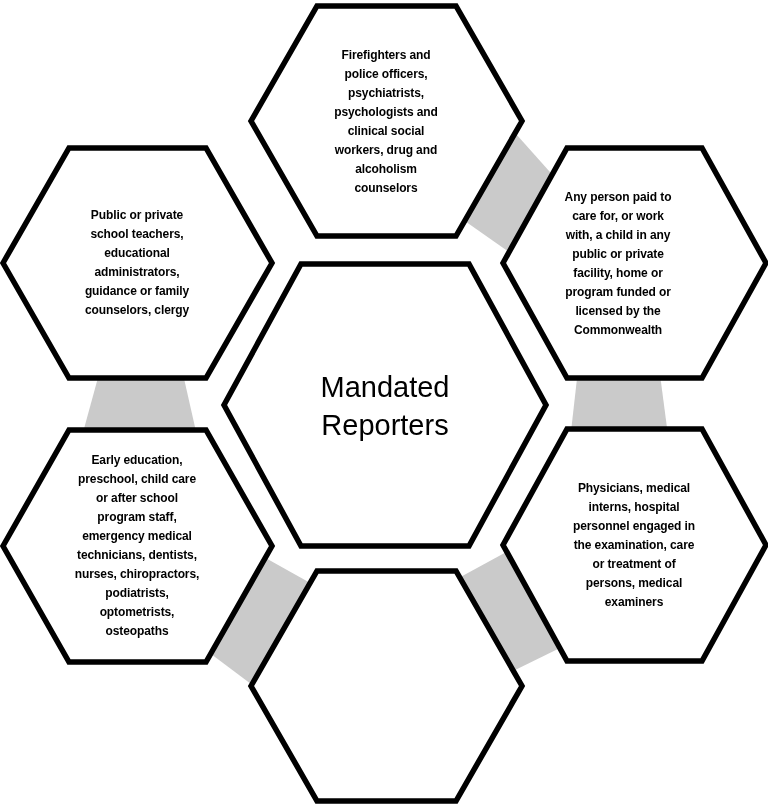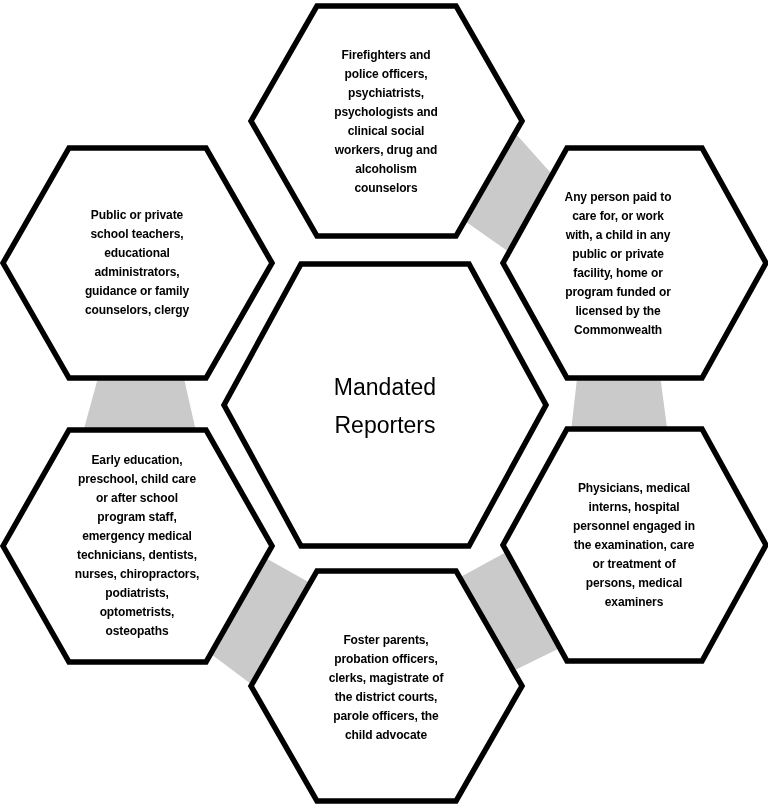--- a/index.html
+++ b/index.html
@@ -28,21 +28,21 @@
     text-align: center;
     white-space: pre-line;
     color: var(--text, #000000);
     font-weight: 700;
     font-size: 12px;
     line-height: 19px;
     letter-spacing: -0.1px;
   }
   .center-label {
     font-weight: 400;
-    font-size: 23px;
+    font-size: 29px;
     line-height: 38px;
     letter-spacing: 0;
   }
 </style>
 </head>
 <body>
 
 <div class="stage">
 
   <svg width="768" height="807" viewBox="0 0 768 807">
@@ -106,20 +106,14 @@
 osteopaths</div>
 
   <div class="hex-label" style="left:634px; top:545px; width:252px;">Physicians, medical
 interns, hospital
 personnel engaged in
 the examination, care
 or treatment of
 persons, medical
 examiners</div>
 
-  <div class="hex-label" style="left:386px; top:688px; width:248px;">Foster parents,
-probation officers,
-clerks, magistrate of
-the district courts,
-parole officers, the
-child advocate</div>
 
 </div>
 
 </body></html>

